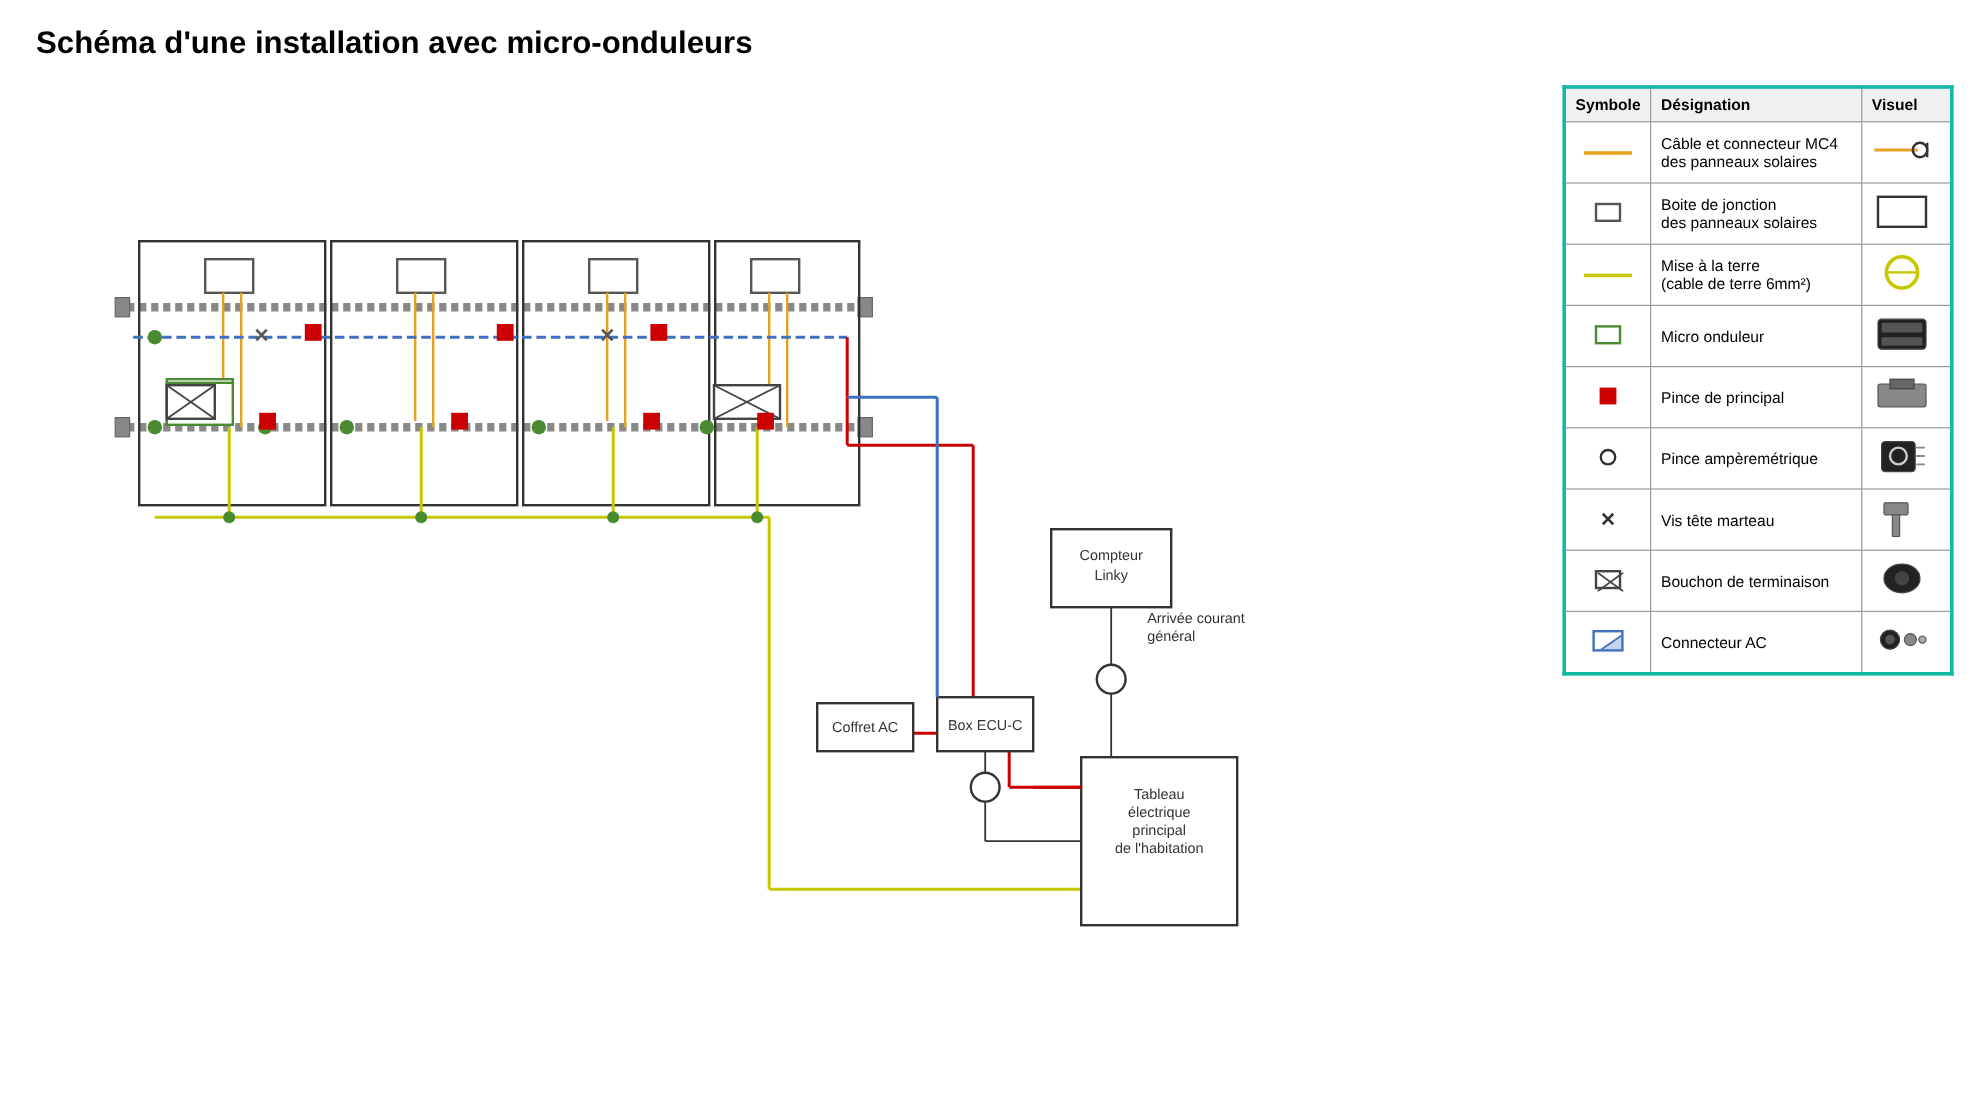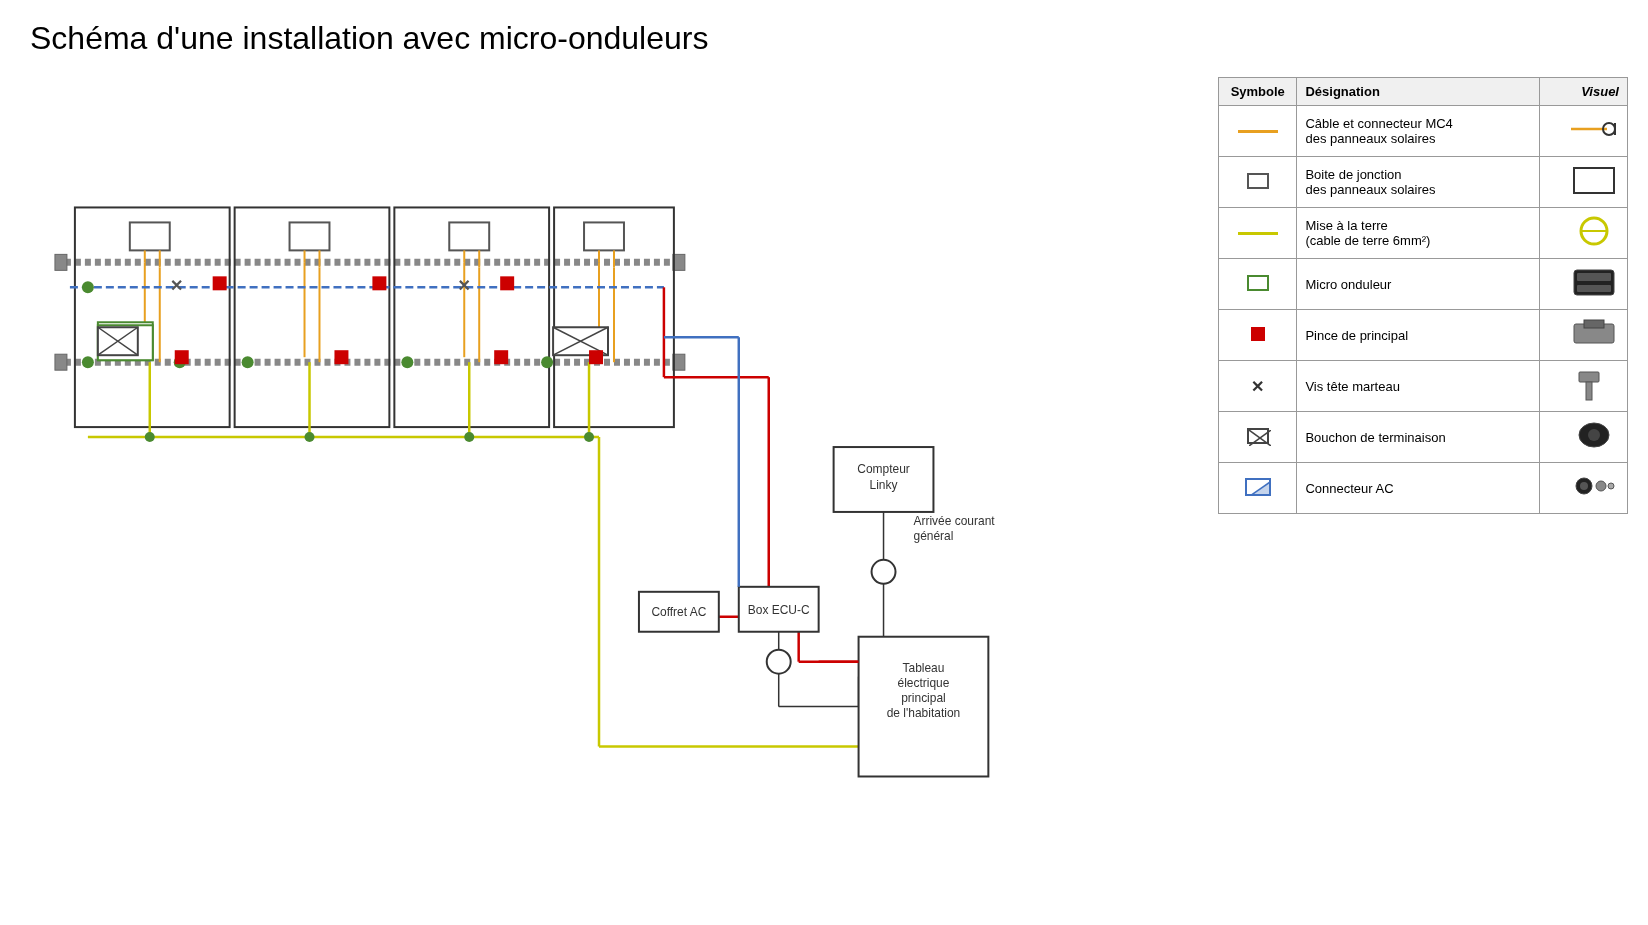--- a/index.html
+++ b/index.html
@@ -5,56 +5,56 @@
     * { box-sizing: border-box; margin: 0; padding: 0; }
     body {
       background: #fff;
       font-family: Arial, sans-serif;
       width: 1648px;
       height: 925px;
       overflow: hidden;
       position: relative;
     }
     .page-title {
-      font-size: 32px;
-      font-weight: normal;
+      font-size: 26px;
+      font-weight: bold;
       padding: 20px 30px 10px 30px;
     }
     .main-content {
       display: flex;
       flex-direction: row;
       padding: 0 20px;
       gap: 20px;
     }
     .diagram-area {
       flex: 1;
       position: relative;
       height: 820px;
     }
     .legend-table {
-      width: 410px;
+      width: 326px;
       border-collapse: collapse;
-      border: 1px solid #14b8a6;
+      border: 3px solid #14b8a6;
       font-size: 13px;
       align-self: flex-start;
       margin-top: 10px;
     }
     .legend-table th, .legend-table td {
       border: 1px solid #999;
       padding: 6px 8px;
       vertical-align: middle;
     }
     .legend-table thead th {
       background: #f0f0f0;
       font-weight: bold;
       text-align: left;
     }
     .legend-table .symbole-col { width: 70px; text-align: center; }
     .legend-table .desig-col { width: 220px; margin-top: 23px; }
-    .legend-table .visuel-col { width: 80px; text-align: right; font-style: italic; }
+    .legend-table .visuel-col { width: 80px; text-align: left; }
 
     
     .sym-line-orange { display: block; width: 40px; height: 3px; background: #e8a020; margin: 0 auto; }
     .sym-box { display: inline-block; width: 22px; height: 16px; border: 2px solid #555; background: #fff; }
     .sym-line-blue { display: block; width: 40px; height: 3px; background: #4070c0; margin: 0 auto; }
     .sym-line-red { display: block; width: 40px; height: 3px; background: #cc0000; margin: 0 auto; }
     .sym-line-yellow { display: block; width: 40px; height: 3px; background: #c8c800; margin: 0 auto; }
     .sym-earth { display: flex; align-items: center; gap: 4px; justify-content: center; }
     .sym-earth-dot { width: 8px; height: 8px; border-radius: 50%; background: #4a8a30; }
     .sym-earth-box { width: 14px; height: 9px; border: 2px solid #555; background: #fff; }
@@ -291,20 +291,33 @@
         <td class="symbole-col"><span class="sym-pince"></span></td>
         <td class="desig-col">Pince de principal</td>
         <td class="visuel-col">
           <svg width="50" height="35" viewBox="0 0 50 35">
             <rect x="5" y="8" width="40" height="19" fill="#888" stroke="#555" stroke-width="1" rx="2"></rect>
             <rect x="15" y="4" width="20" height="8" fill="#666" stroke="#444" stroke-width="1"></rect>
           </svg>
         </td>
       </tr>
 
+      <tr>
+        <td class="symbole-col"><span class="sym-circle"></span></td>
+        <td class="desig-col">Pince ampèremétrique</td>
+        <td class="visuel-col">
+          <svg width="50" height="35" viewBox="0 0 50 35">
+            <rect x="8" y="5" width="28" height="25" fill="#222" stroke="#444" stroke-width="1" rx="3"></rect>
+            <circle cx="22" cy="17" r="7" fill="none" stroke="#ccc" stroke-width="2"></circle>
+            <line x1="36" y1="10" x2="44" y2="10" stroke="#888" stroke-width="1.5"></line>
+            <line x1="36" y1="17" x2="44" y2="17" stroke="#888" stroke-width="1.5"></line>
+            <line x1="36" y1="24" x2="44" y2="24" stroke="#888" stroke-width="1.5"></line>
+          </svg>
+        </td>
+      </tr>
 
       <tr>
         <td class="symbole-col"><span class="sym-x">✕</span></td>
         <td class="desig-col">Vis tête marteau</td>
         <td class="visuel-col">
           <svg width="50" height="35" viewBox="0 0 50 35">
             <rect x="10" y="5" width="20" height="10" fill="#888" stroke="#555" stroke-width="1" rx="1"></rect>
             <rect x="17" y="15" width="6" height="18" fill="#888" stroke="#555" stroke-width="1"></rect>
           </svg>
         </td>

